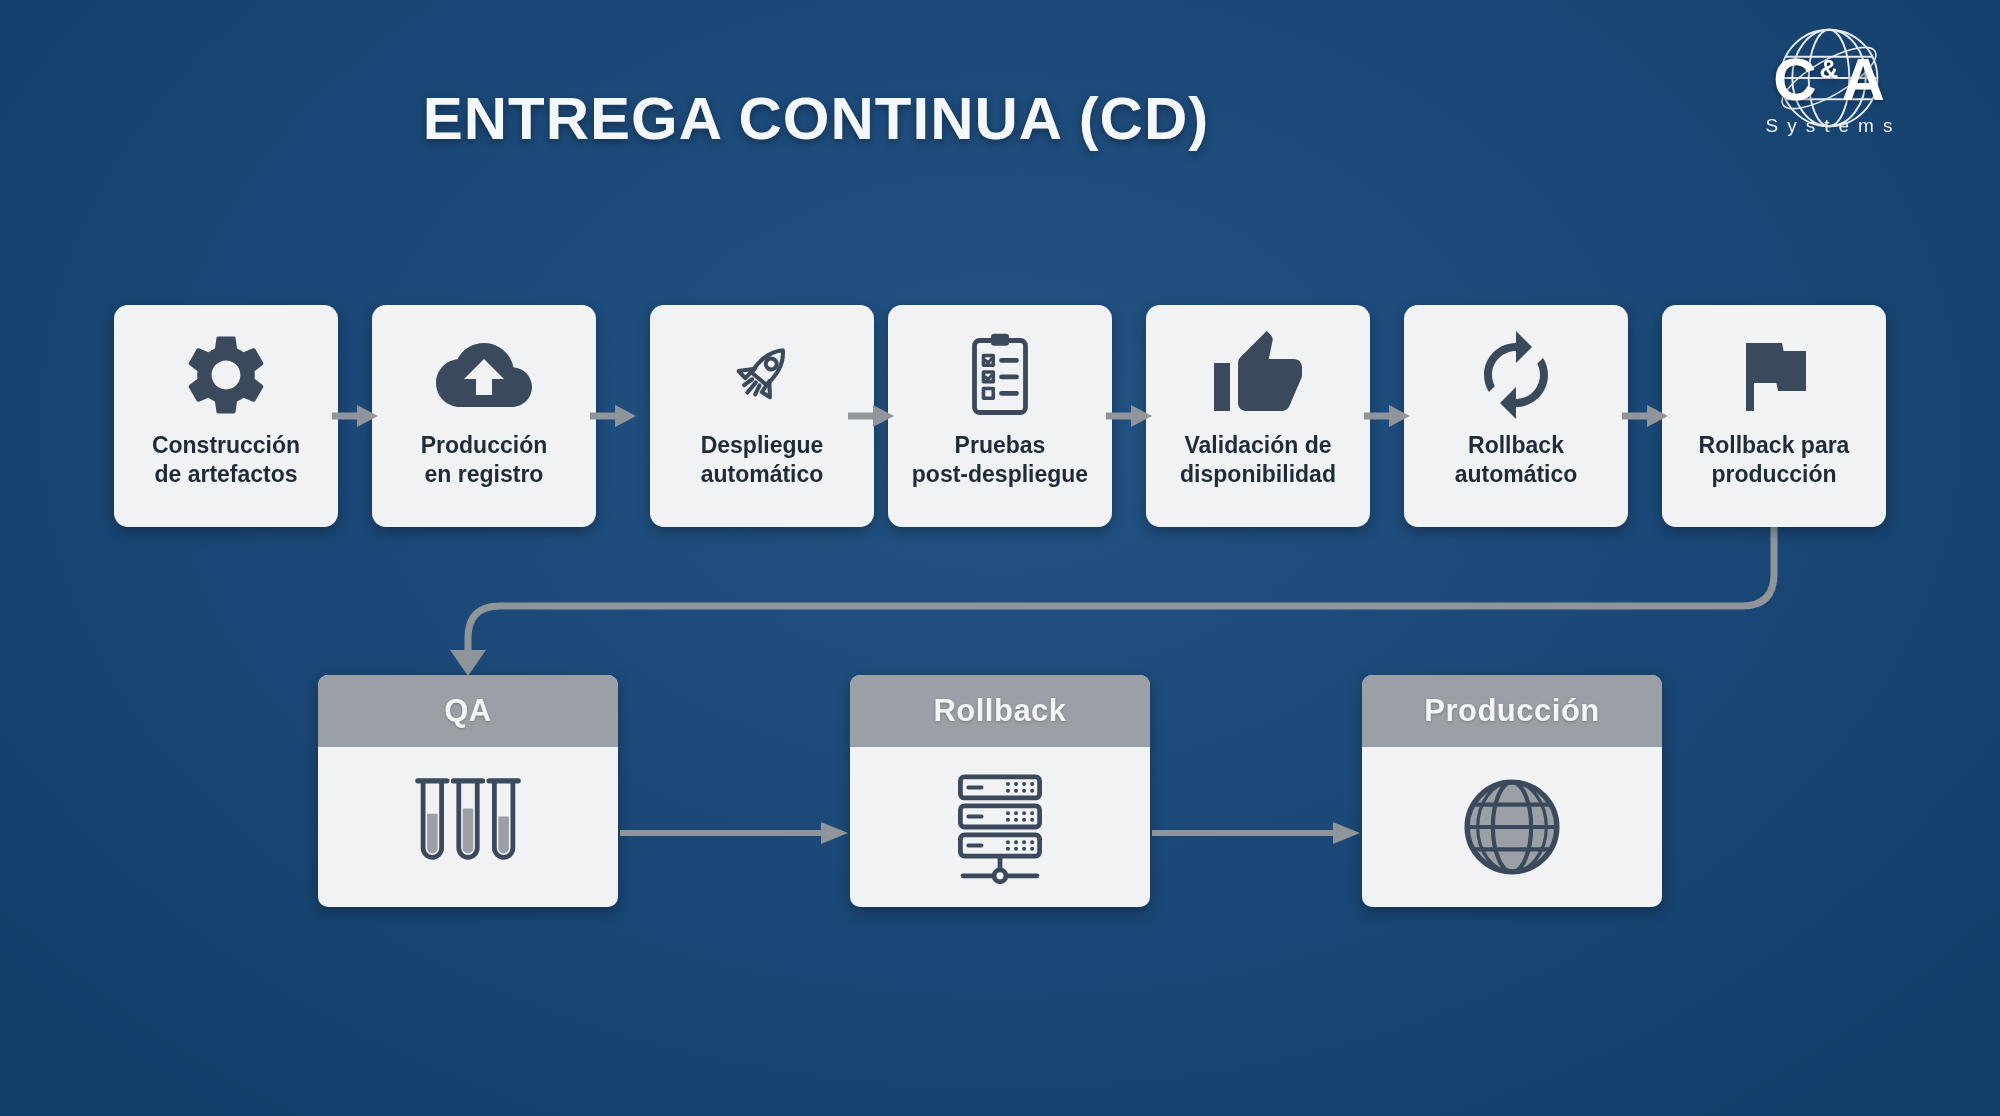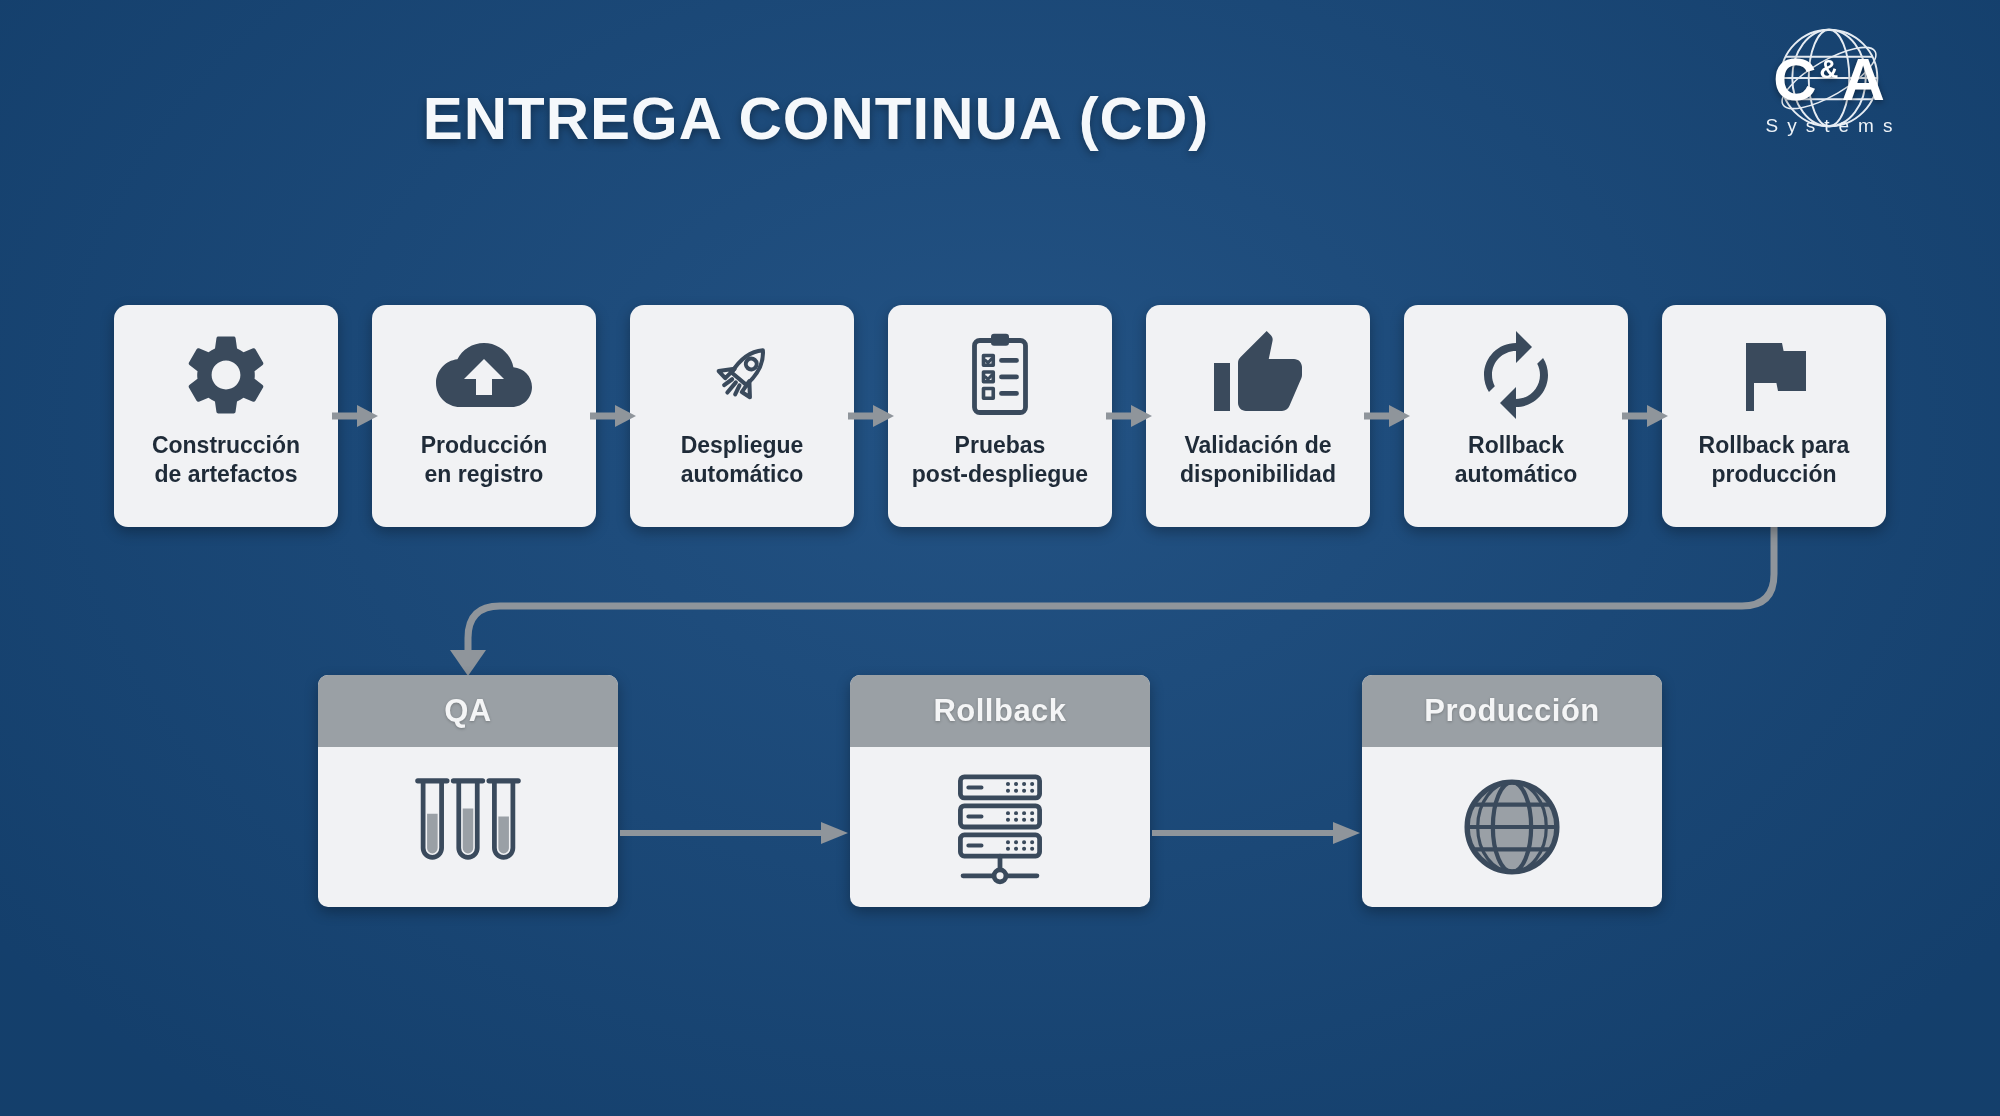--- a/index.html
+++ b/index.html
@@ -118,21 +118,21 @@
     <div class="step-card" style="left:258px">
       <svg class="step-icon" viewBox="0 0 24 24" aria-hidden="true">
         <path fill="currentColor" d="M19.35 10.04C18.67 6.59 15.64 4 12 4 9.11 4 6.6 5.64 5.35 8.04 2.34 8.36 0 10.91 0 14c0 3.31 2.69 6 6 6h13c2.76 0 5-2.24 5-5 0-2.64-2.05-4.78-4.65-4.96zM14 13v4h-4v-4H7l5-5 5 5h-3z"></path>
       </svg>
       <div class="step-label">
         <span>Producción</span><br>
         <span>en registro</span>
       </div>
     </div>
 
-    <div class="step-card" style="left:516px">
+    <div class="step-card" style="left:536px">
       <svg class="step-icon" viewBox="-8 -8 80 80" aria-hidden="true">
         <g fill="none" stroke="currentColor" stroke-width="3.4" stroke-linejoin="round" stroke-linecap="round" transform="rotate(40 32 32)">
           <path d="M32 5 C39 12 42 22 40 36 L24 36 C22 22 25 12 32 5 Z"></path>
           <circle cx="32" cy="20" r="4.5"></circle>
           <path d="M24 32 L15 42 L23 43 Z"></path>
           <path d="M40 32 L49 42 L41 43 Z"></path>
           <path d="M28 40 L26 48 M32 40 L32 51 M36 40 L38 48"></path>
         </g>
       </svg>
       <div class="step-label">

